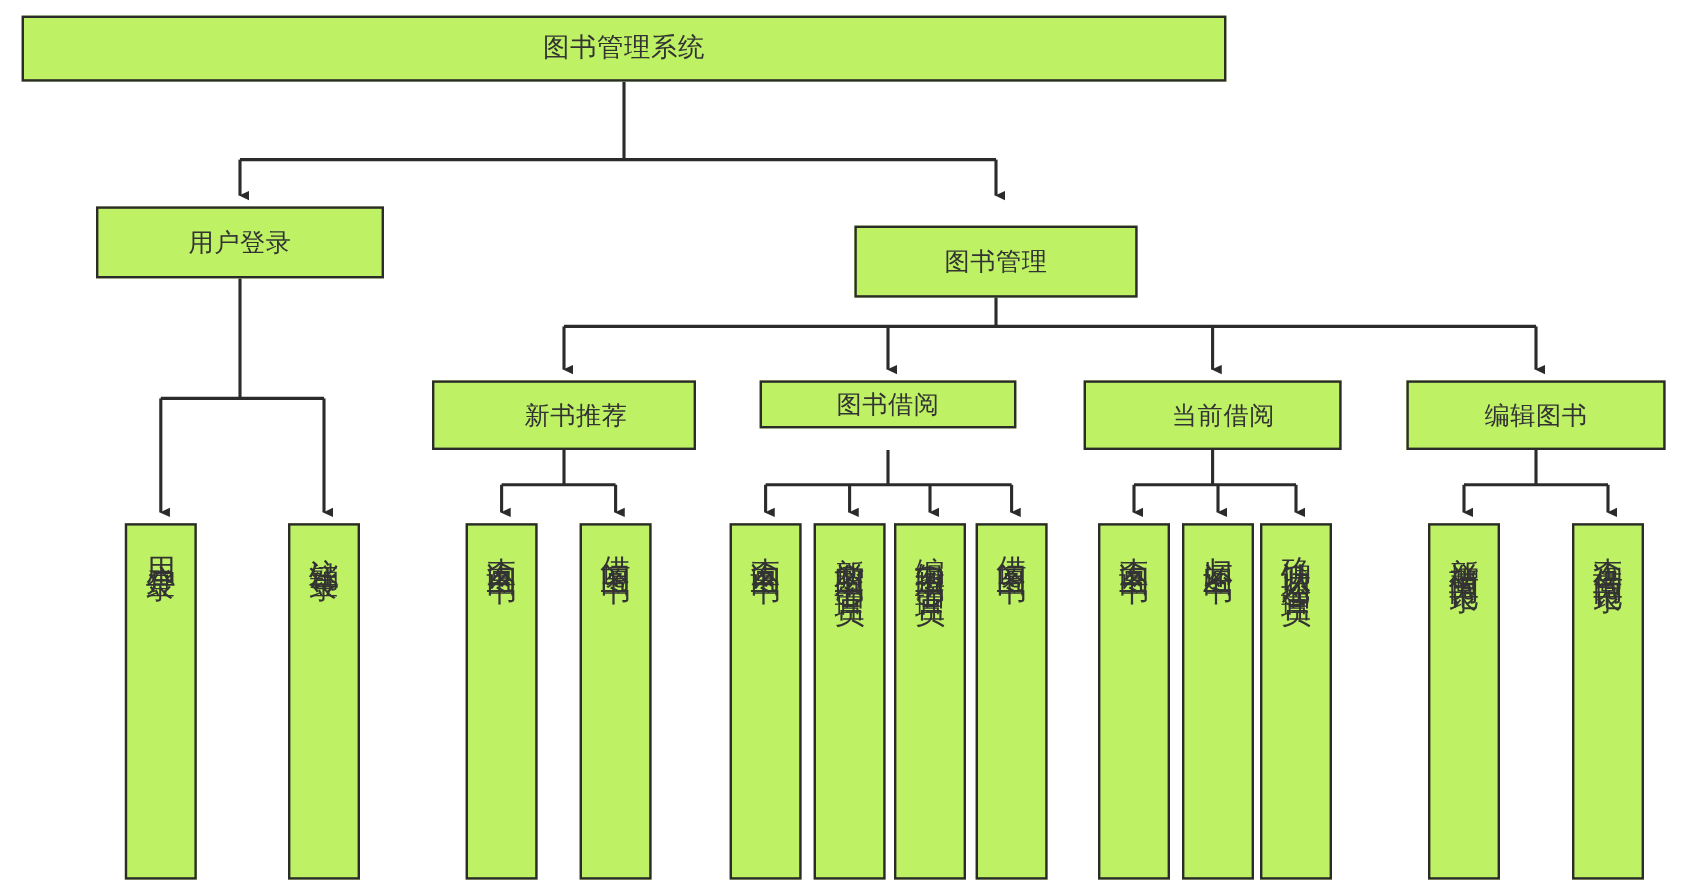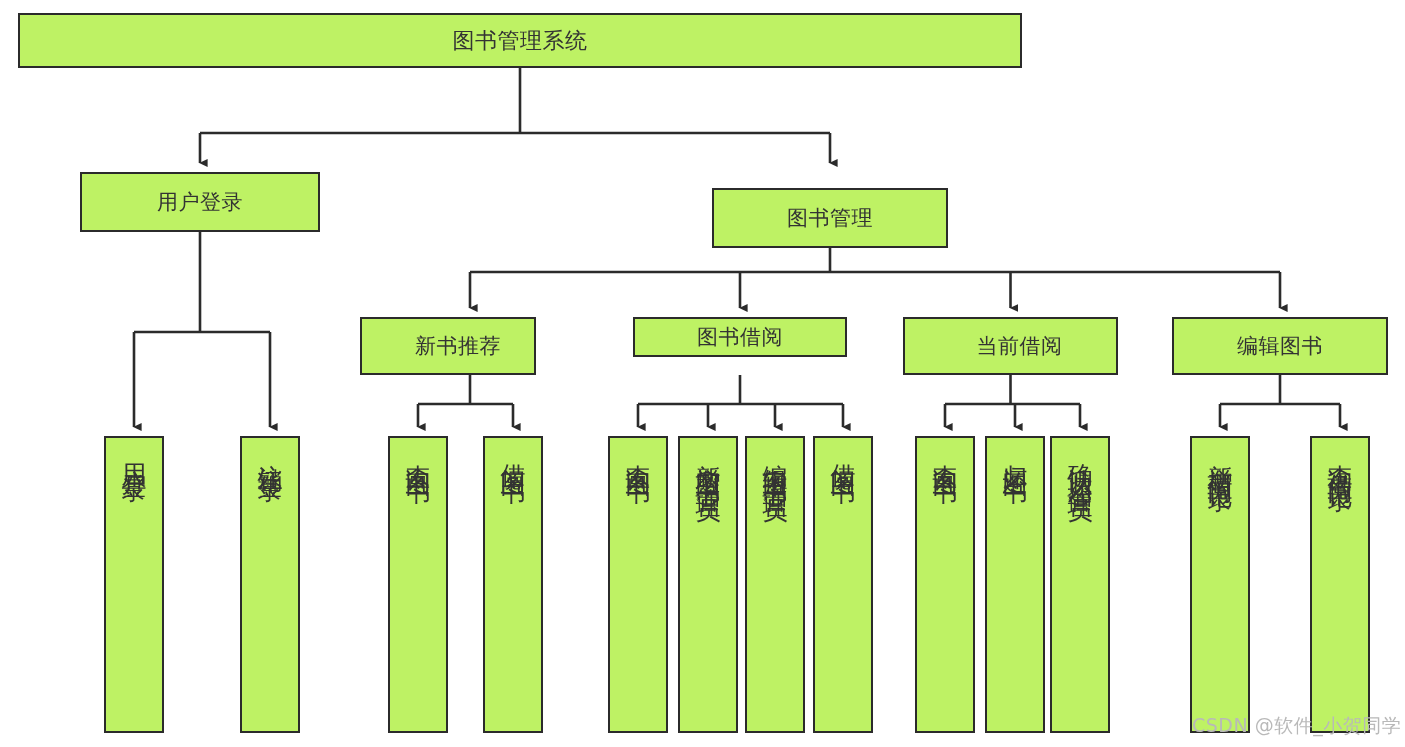--- a/index.html
+++ b/index.html
@@ -126,21 +126,21 @@
   <div id="node-layer">
       <div class="node horiz root" style="left: 18px; top: 13px; width: 1004px; height: 55px;">
         <span class="node-label">图书管理系统</span>
       </div>
       <div class="node horiz" style="left: 80px; top: 172px; width: 240px; height: 60px;">
         <span class="node-label">用户登录</span>
       </div>
       <div class="node horiz" style="left: 712px; top: 172px; width: 236px; height: 60px; margin-top: 16px;">
         <span class="node-label">图书管理</span>
       </div>
-      <div class="node horiz" style="left: 360px; top: 317px; width: 176px; height: 58px; padding-left: 20px;">
+      <div class="node horiz" style="left: 360px; top: 317px; width: 220px; height: 58px; padding-left: 20px;">
         <span class="node-label">新书推荐</span>
       </div>
       <div class="node horiz" style="left: 633px; top: 317px; width: 214px; height: 40px;">
         <span class="node-label">图书借阅</span>
       </div>
       <div class="node horiz" style="left: 903px; top: 317px; width: 215px; height: 58px; padding-left: 18px;">
         <span class="node-label">当前借阅</span>
       </div>
       <div class="node horiz" style="left: 1172px; top: 317px; width: 216px; height: 58px;">
         <span class="node-label">编辑图书</span>
@@ -179,15 +179,14 @@
         <span class="node-label">确认归还（管理员）</span>
       </div>
       <div class="node vert" style="left: 1190px; top: 436px; width: 60px; height: 297px;">
         <span class="node-label">新增借阅记录</span>
       </div>
       <div class="node vert" style="left: 1310px; top: 436px; width: 60px; height: 297px;">
         <span class="node-label">查询借阅记录</span>
       </div>
     </div>
 
-  <div class="watermark" style="left: 1192px; top: 713px;">CSDN @软件_小贺同学</div>
 
 </div>
 
 </body></html>

